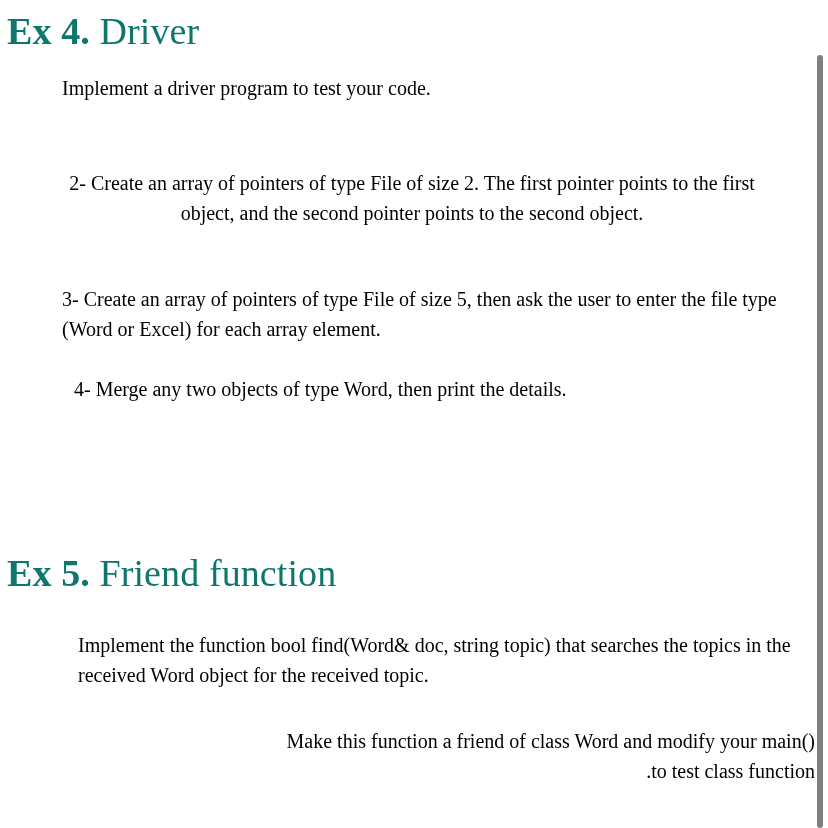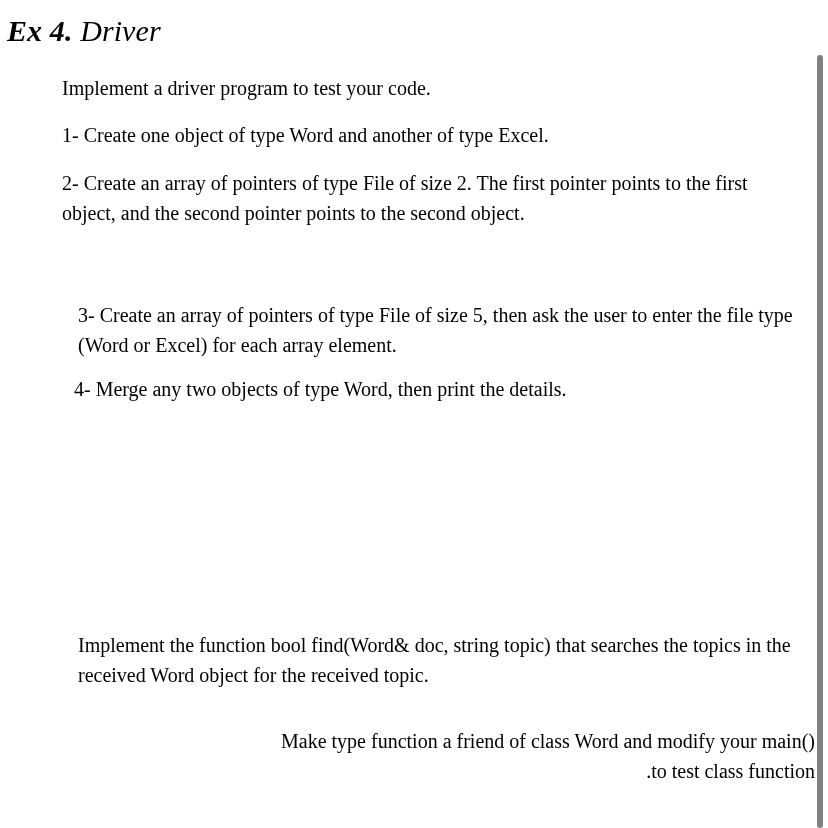--- a/index.html
+++ b/index.html
@@ -19,26 +19,25 @@
   .page {
     position: absolute;
     inset: 0;
     width: 828px;
     height: 828px;
     background: #ffffff;
   }
 
   
   .ex-heading {
-    font-size: 30px;
+    font-size: 38px;
     line-height: 34px;
-    color: #000000;
+    color: #0f766e;
     white-space: nowrap;
     letter-spacing: 0.1px;
-    font-style: italic;
   }
   .ex-heading .ex-label {
     font-weight: bold;
   }
   .ex-heading .ex-title {
     font-weight: normal;
   }
 
   
   .body-para {
@@ -64,20 +63,21 @@
     position: absolute;
     left: 62px;
     top: 120px;
     width: 730px;
   }
   #para-item2 {
     position: absolute;
     left: 62px;
     top: 168px;
     width: 700px;
+    text-align: center;
   }
   #para-item3 {
     position: absolute;
     left: 62px;
     top: 284px;
     width: 730px;
   }
   #para-item4 {
     position: absolute;
     left: 62px;
@@ -132,32 +132,34 @@
 <body>
 
 <div class="page">
 
   <div class="ex-heading" id="heading-ex4">
     <span class="ex-label">Ex 4.</span><span> </span><span class="ex-title">Driver</span>
   </div>
 
   <p class="body-para" id="para-intro4" style="margin:0;">Implement a driver program to test your code.</p>
 
-  <p class="body-para" id="para-item1" style="margin:0;">1- Create one object of type Word and another of type Excel.</p>
 
   <p class="body-para" id="para-item2" style="margin:0;">2- Create an array of pointers of type File of size 2. The first pointer points to the first object, and the second pointer points to the second object.</p>
 
-  <p class="body-para" id="para-item3" style="margin:16px;">3- Create an array of pointers of type File of size 5, then ask the user to enter the file type (Word or Excel) for each array element.</p>
+  <p class="body-para" id="para-item3" style="margin:0;">3- Create an array of pointers of type File of size 5, then ask the user to enter the file type (Word or Excel) for each array element.</p>
 
   <p class="body-para" id="para-item4" style="margin:12px;">4- Merge any two objects of type Word, then print the details.</p>
 
+  <div class="ex-heading" id="heading-ex5">
+    <span class="ex-label">Ex 5.</span><span> </span><span class="ex-title">Friend function</span>
+  </div>
 
   <p class="body-para" id="para-intro5" style="margin:16px;">Implement the function bool find(Word&amp; doc, string topic) that searches the topics in the received Word object for the received topic.</p>
 
   <div class="body-para" id="para-closing">
-    <div class="ltr-run">Make type function a friend of class Word and modify your main()</div>
+    <div class="ltr-run">Make this function a friend of class Word and modify your main()</div>
     <div class="ltr-run">.to test class function</div>
   </div>
 
   <div id="scrollbar-track"></div>
   <div id="scrollbar-thumb"></div>
 
 </div>
 
 </body></html>

